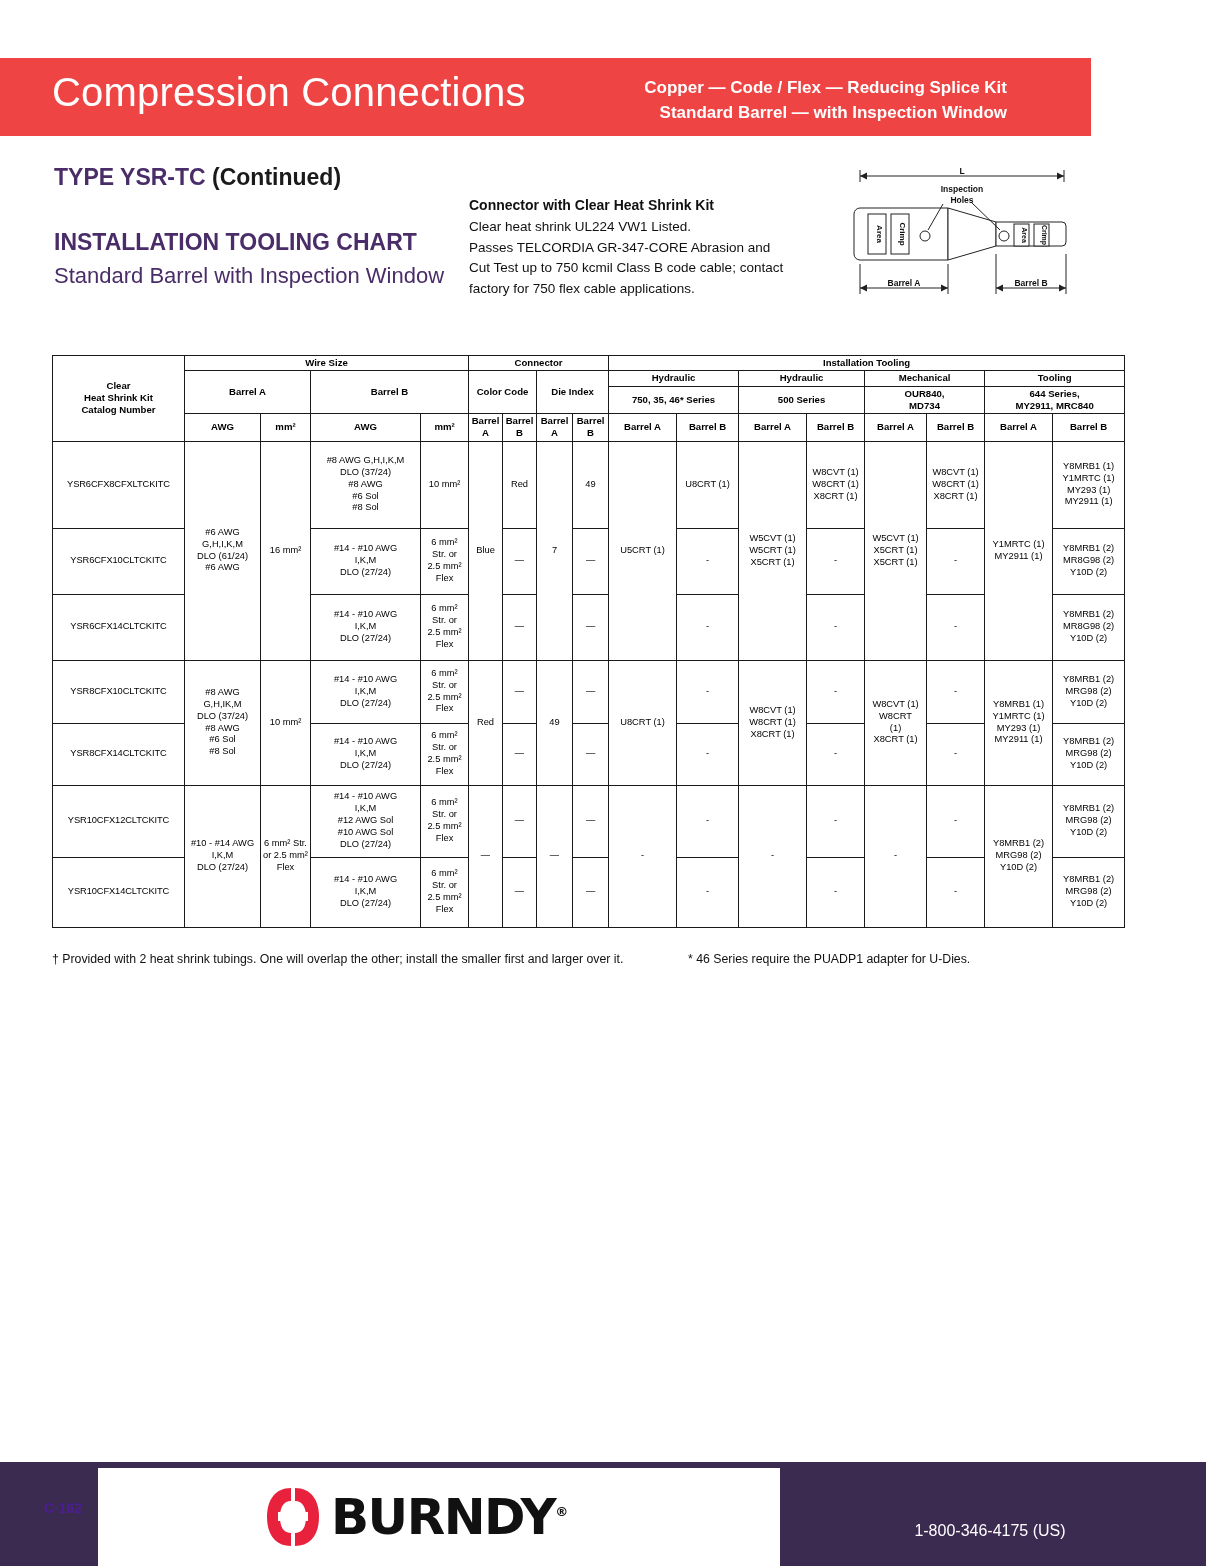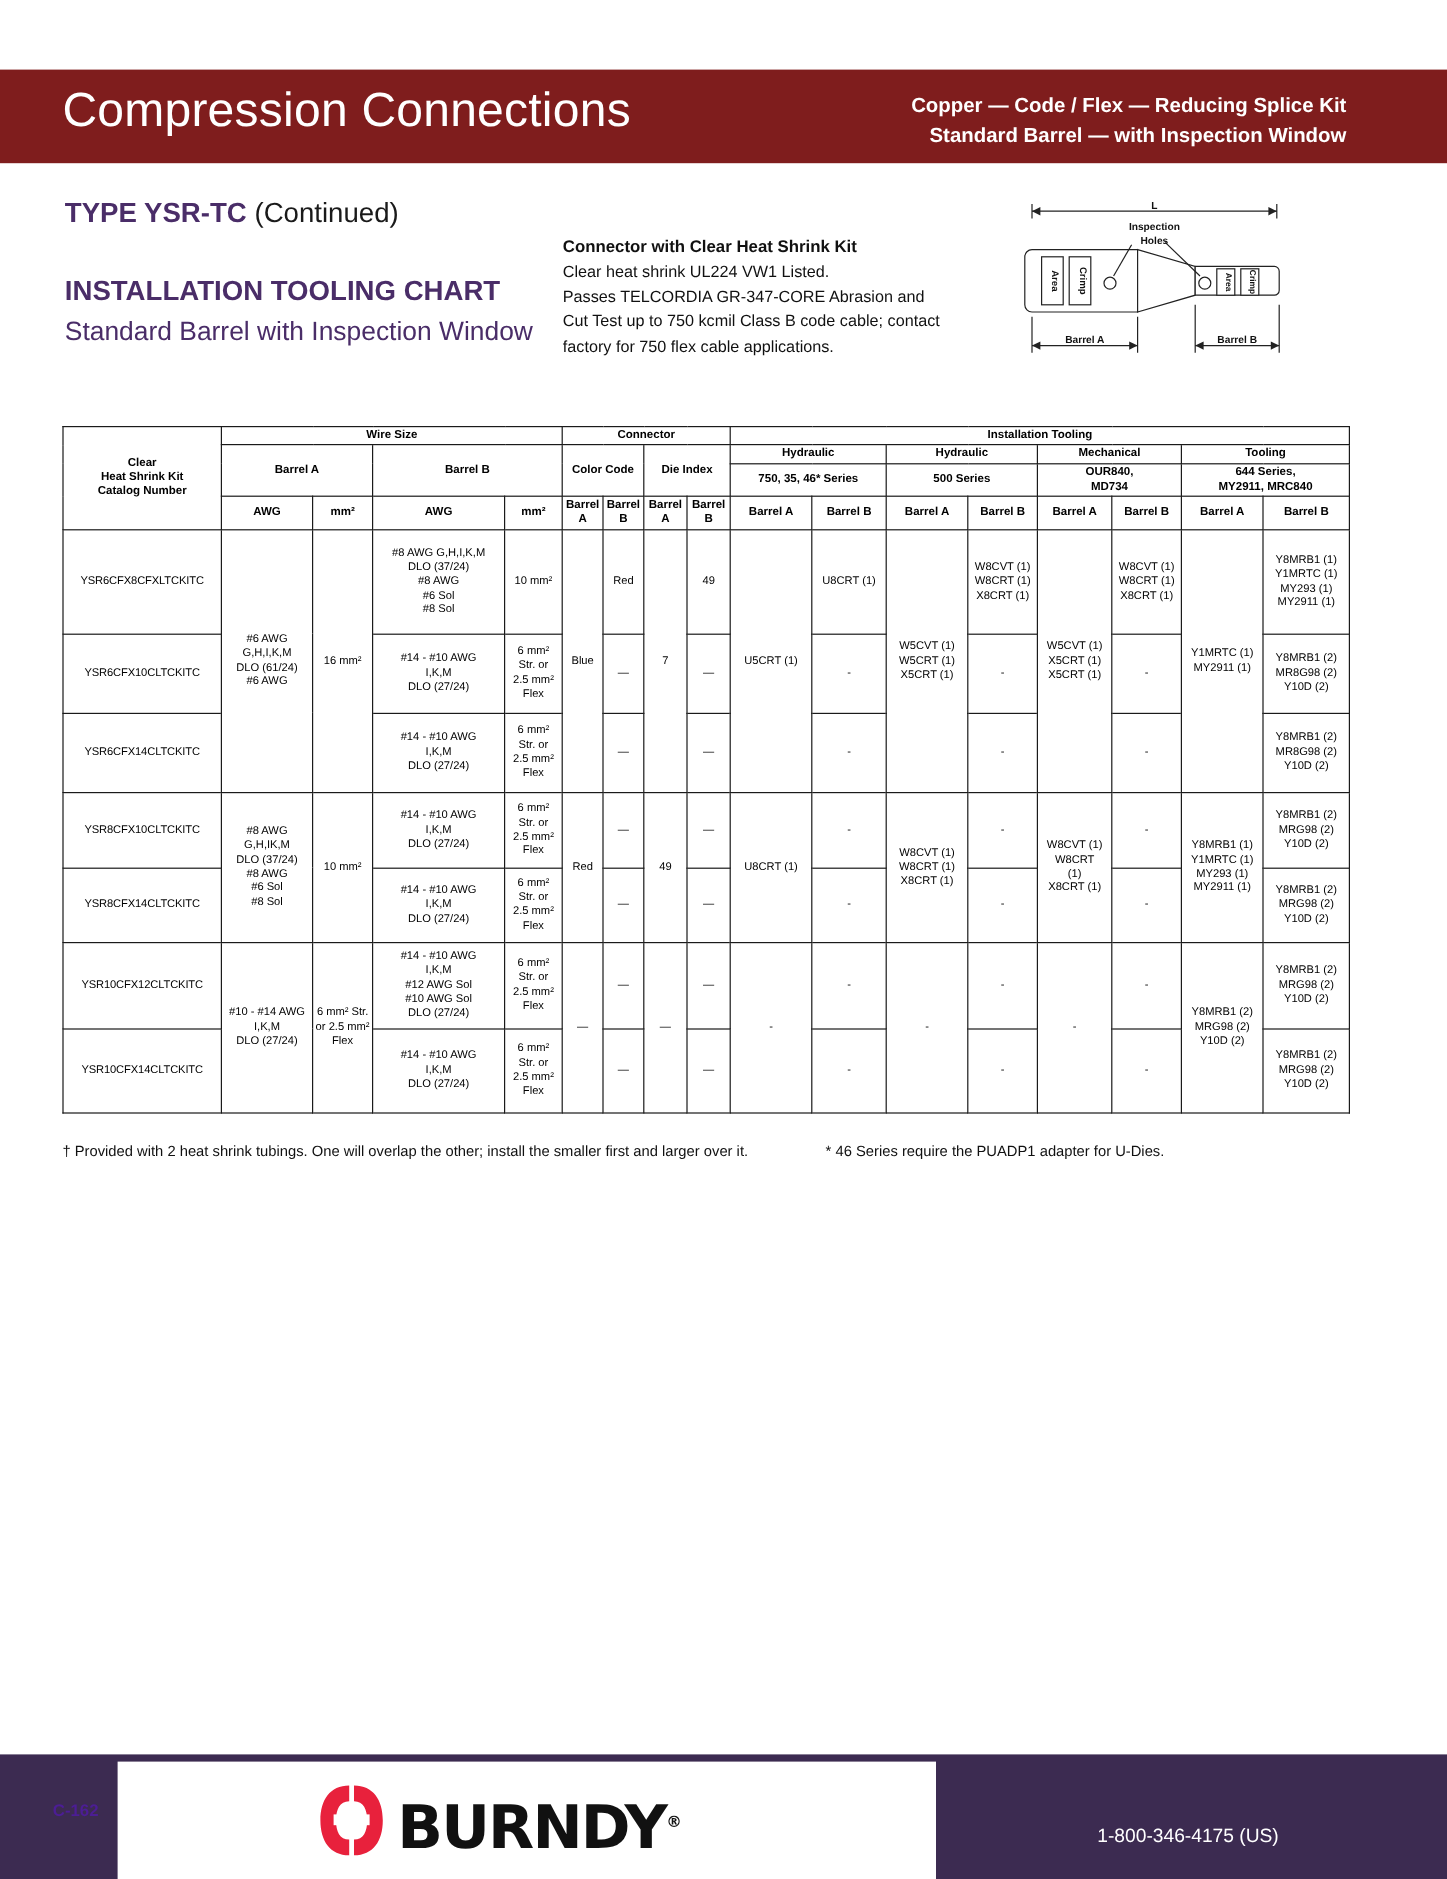--- a/index.html
+++ b/index.html
@@ -6,37 +6,38 @@
   body{
     width:1206px;height:1566px;
     background:#ffffff;
     font-family:"Liberation Sans", sans-serif;
     color:#000;
     position:relative;
     overflow:hidden;
   }
   
   .header-bar{
-    position:absolute;left:0;top:58px;width:1206px;height:78px;
-    background:#7f1d1d;
+    position:absolute;left:0;top:58px;width:1072px;height:78px;
+    background:#ef4444;
+    padding-left:19px;
   }
   .header-title{
     position:absolute;left:52px;top:12px;
     font-size:40px;color:#ffffff;font-weight:400;letter-spacing:.2px;
   }
   .header-right{
     position:absolute;right:84px;top:18px;
     text-align:right;color:#ffffff;font-weight:bold;font-size:17px;line-height:1.45;
   }
   
   .type-line{
     position:absolute;left:54px;top:164px;font-size:23px;color:#000;
   }
   .type-line b{color:#4a2d68;font-weight:bold;}
-  .type-line span.cont{color:#1a1a1a;font-weight:400;}
+  .type-line span.cont{color:#1a1a1a;font-weight:700;}
   .itc-title{
     position:absolute;left:54px;top:229px;font-size:23px;font-weight:bold;color:#4a2d68;
   }
   .itc-sub{
     position:absolute;left:54px;top:263px;font-size:22px;color:#4a2d68;font-weight:400;
   }
   
   .conn-block{
     position:absolute;left:469px;top:195px;width:320px;
     font-size:13.5px;line-height:1.52;color:#111;
@@ -81,21 +82,21 @@
   .footer{
     position:absolute;left:0;top:1462px;width:1206px;height:104px;background:#3c2b51;
   }
   .footer-white{
     position:absolute;left:98px;top:1468px;width:682px;height:98px;background:#ffffff;
   }
   .pagenum{
     position:absolute;left:44px;top:1500px;color:#4c1d95;font-size:14px;font-weight:bold;
   }
   .logo{
-    position:absolute;left:265px;top:1486px;display:flex;align-items:flex-end;gap:10px;
+    position:absolute;left:265px;top:1486px;display:flex;align-items:center;gap:10px;
   }
   .logo .mark{position:relative;width:56px;height:62px;}
   .logo .word{
     font-size:50px;font-weight:bold;letter-spacing:-1.5px;color:#111;line-height:1;
     font-family:"DejaVu Sans", sans-serif;
   }
   .logo .reg{font-size:13px;vertical-align:super;font-weight:bold;}
   .footer-contact{
     position:absolute;left:800px;top:1480px;width:380px;text-align:center;color:#fff;
   }

